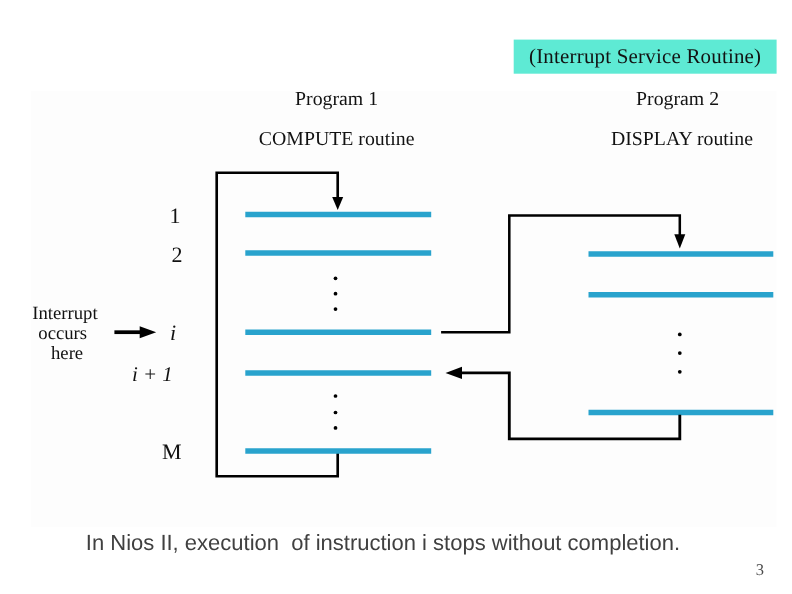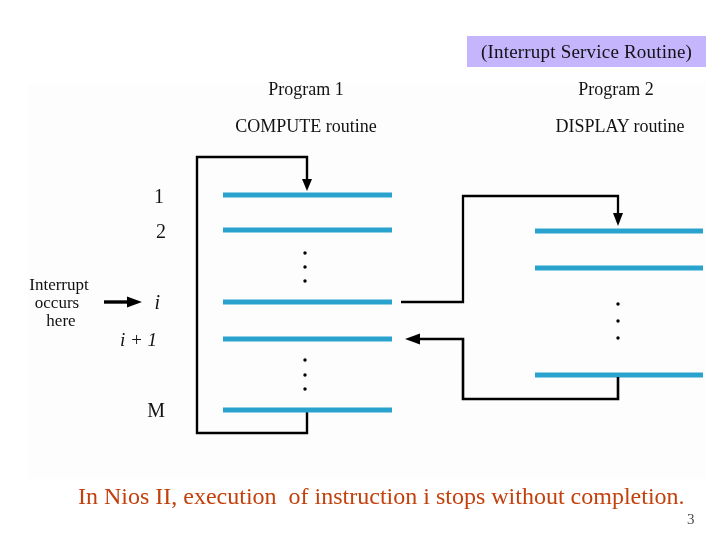--- a/index.html
+++ b/index.html
@@ -6,32 +6,32 @@
   .slide {
     position:relative; width:720px; height:540px; background:#ffffff;
     overflow:hidden; font-family:"Liberation Serif", serif;
   }
   .figure-bg {
     position:absolute; left:28px; top:83px; width:678px; height:396px;
     background:#fdfdfd;
   }
   .title-box {
     position:absolute; left:467px; top:36px; width:239px; height:31px;
-    background:#c4b5fd; color:#121212; font-size:19px; line-height:31px;
+    background:#5eead4; color:#121212; font-size:19px; line-height:31px;
     text-align:center; font-family:"Liberation Serif", serif;
     letter-spacing:0.2px;
   }
   .diagram-svg { position:absolute; left:0; top:0; width:720px; height:540px; }
   .svg-label {
     font-family:"Liberation Serif", serif; fill:#121212;
   }
   .caption {
     position:absolute; left:78px; top:483px;
-    font-family:Liberation Serif, serif; font-size:24px;
-    color:#c2410c; white-space:pre-wrap; letter-spacing:0px;
+    font-family:Liberation Sans, sans-serif; font-size:20px;
+    color:#404040; white-space:pre-wrap; letter-spacing:0px;
   }
   .page-number {
     position:absolute; left:687px; top:511px;
     font-family:"Liberation Serif", serif; font-size:15px; color:#4a4a4a;
   }
 </style>
 </head>
 <body>
 
 <div class="slide">

